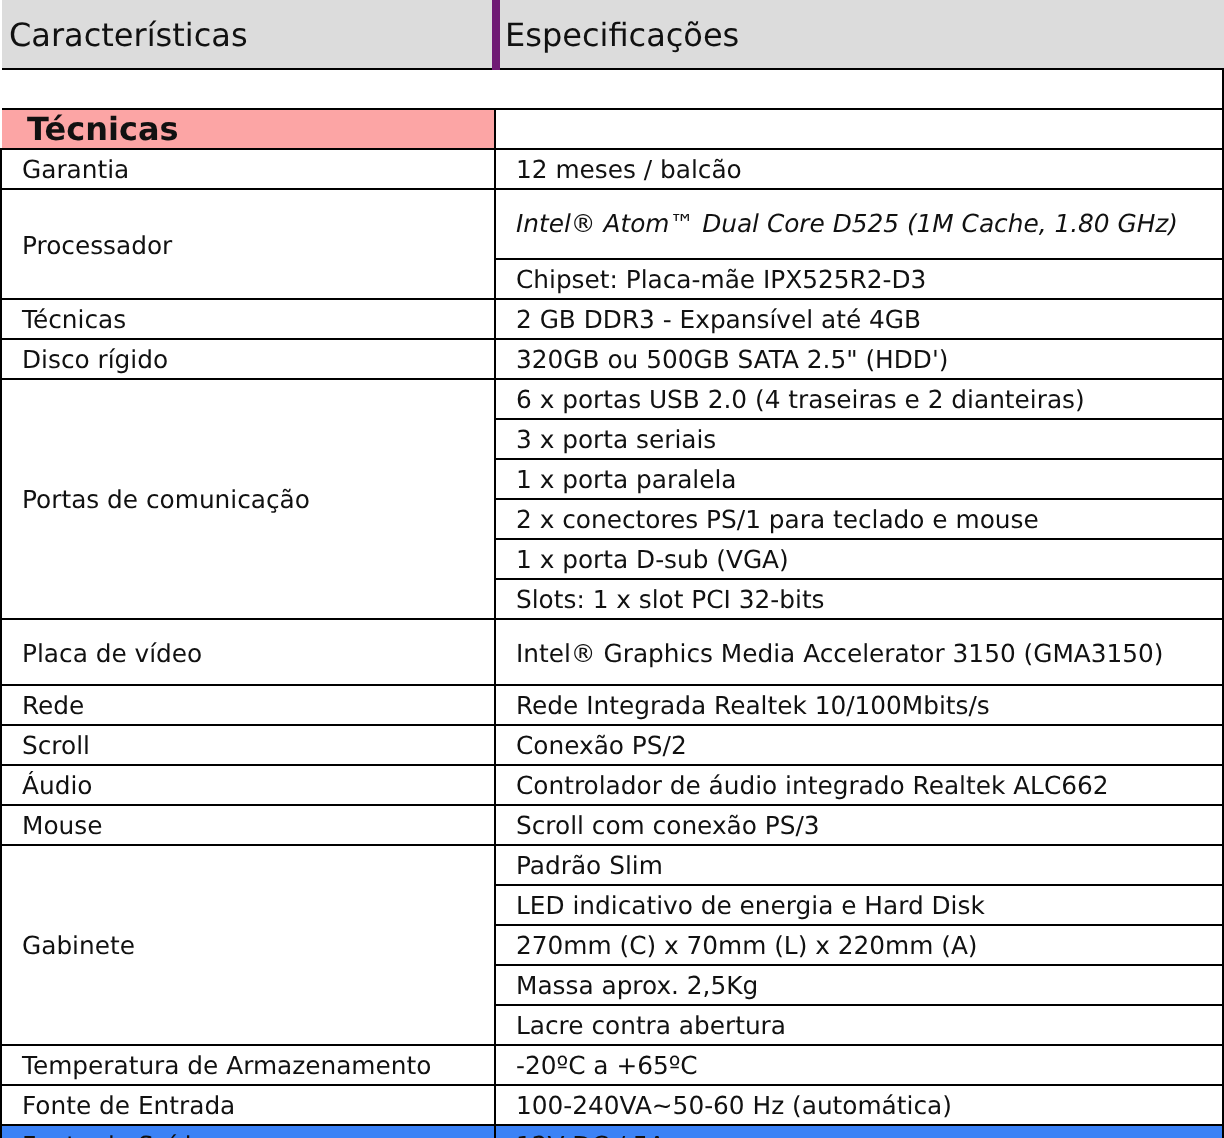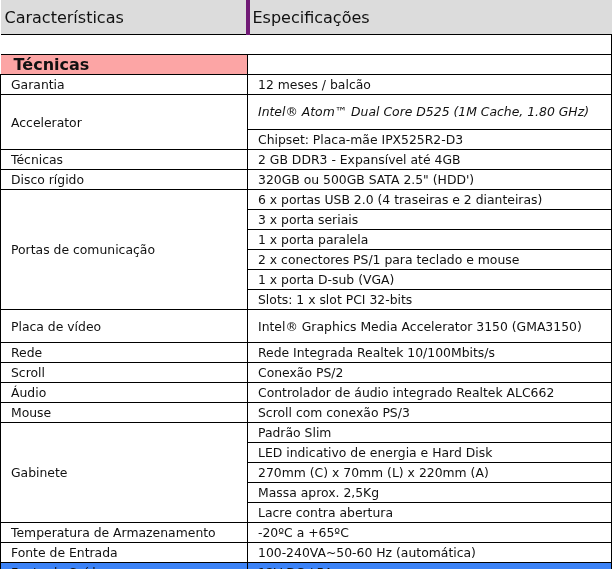--- a/index.html
+++ b/index.html
@@ -65,21 +65,21 @@
       <td class="sec">Técnicas</td>
       <td class="blank"></td>
     </tr>
 
     <tr>
       <td>Garantia</td>
       <td>12 meses / balcão</td>
     </tr>
 
     <tr class="proc1">
-      <td rowspan="2">Accelerator</td>
+      <td rowspan="2">Processador</td>
       <td class="wrap">Intel® Atom™ Dual Core D525 (1M Cache, 1.80 GHz)</td>
     </tr>
     <tr>
       <td>Chipset: Placa-mãe IPX525R2-D3</td>
     </tr>
 
     <tr>
       <td>Técnicas</td>
       <td>2 GB DDR3 - Expansível até 4GB</td>
     </tr>

